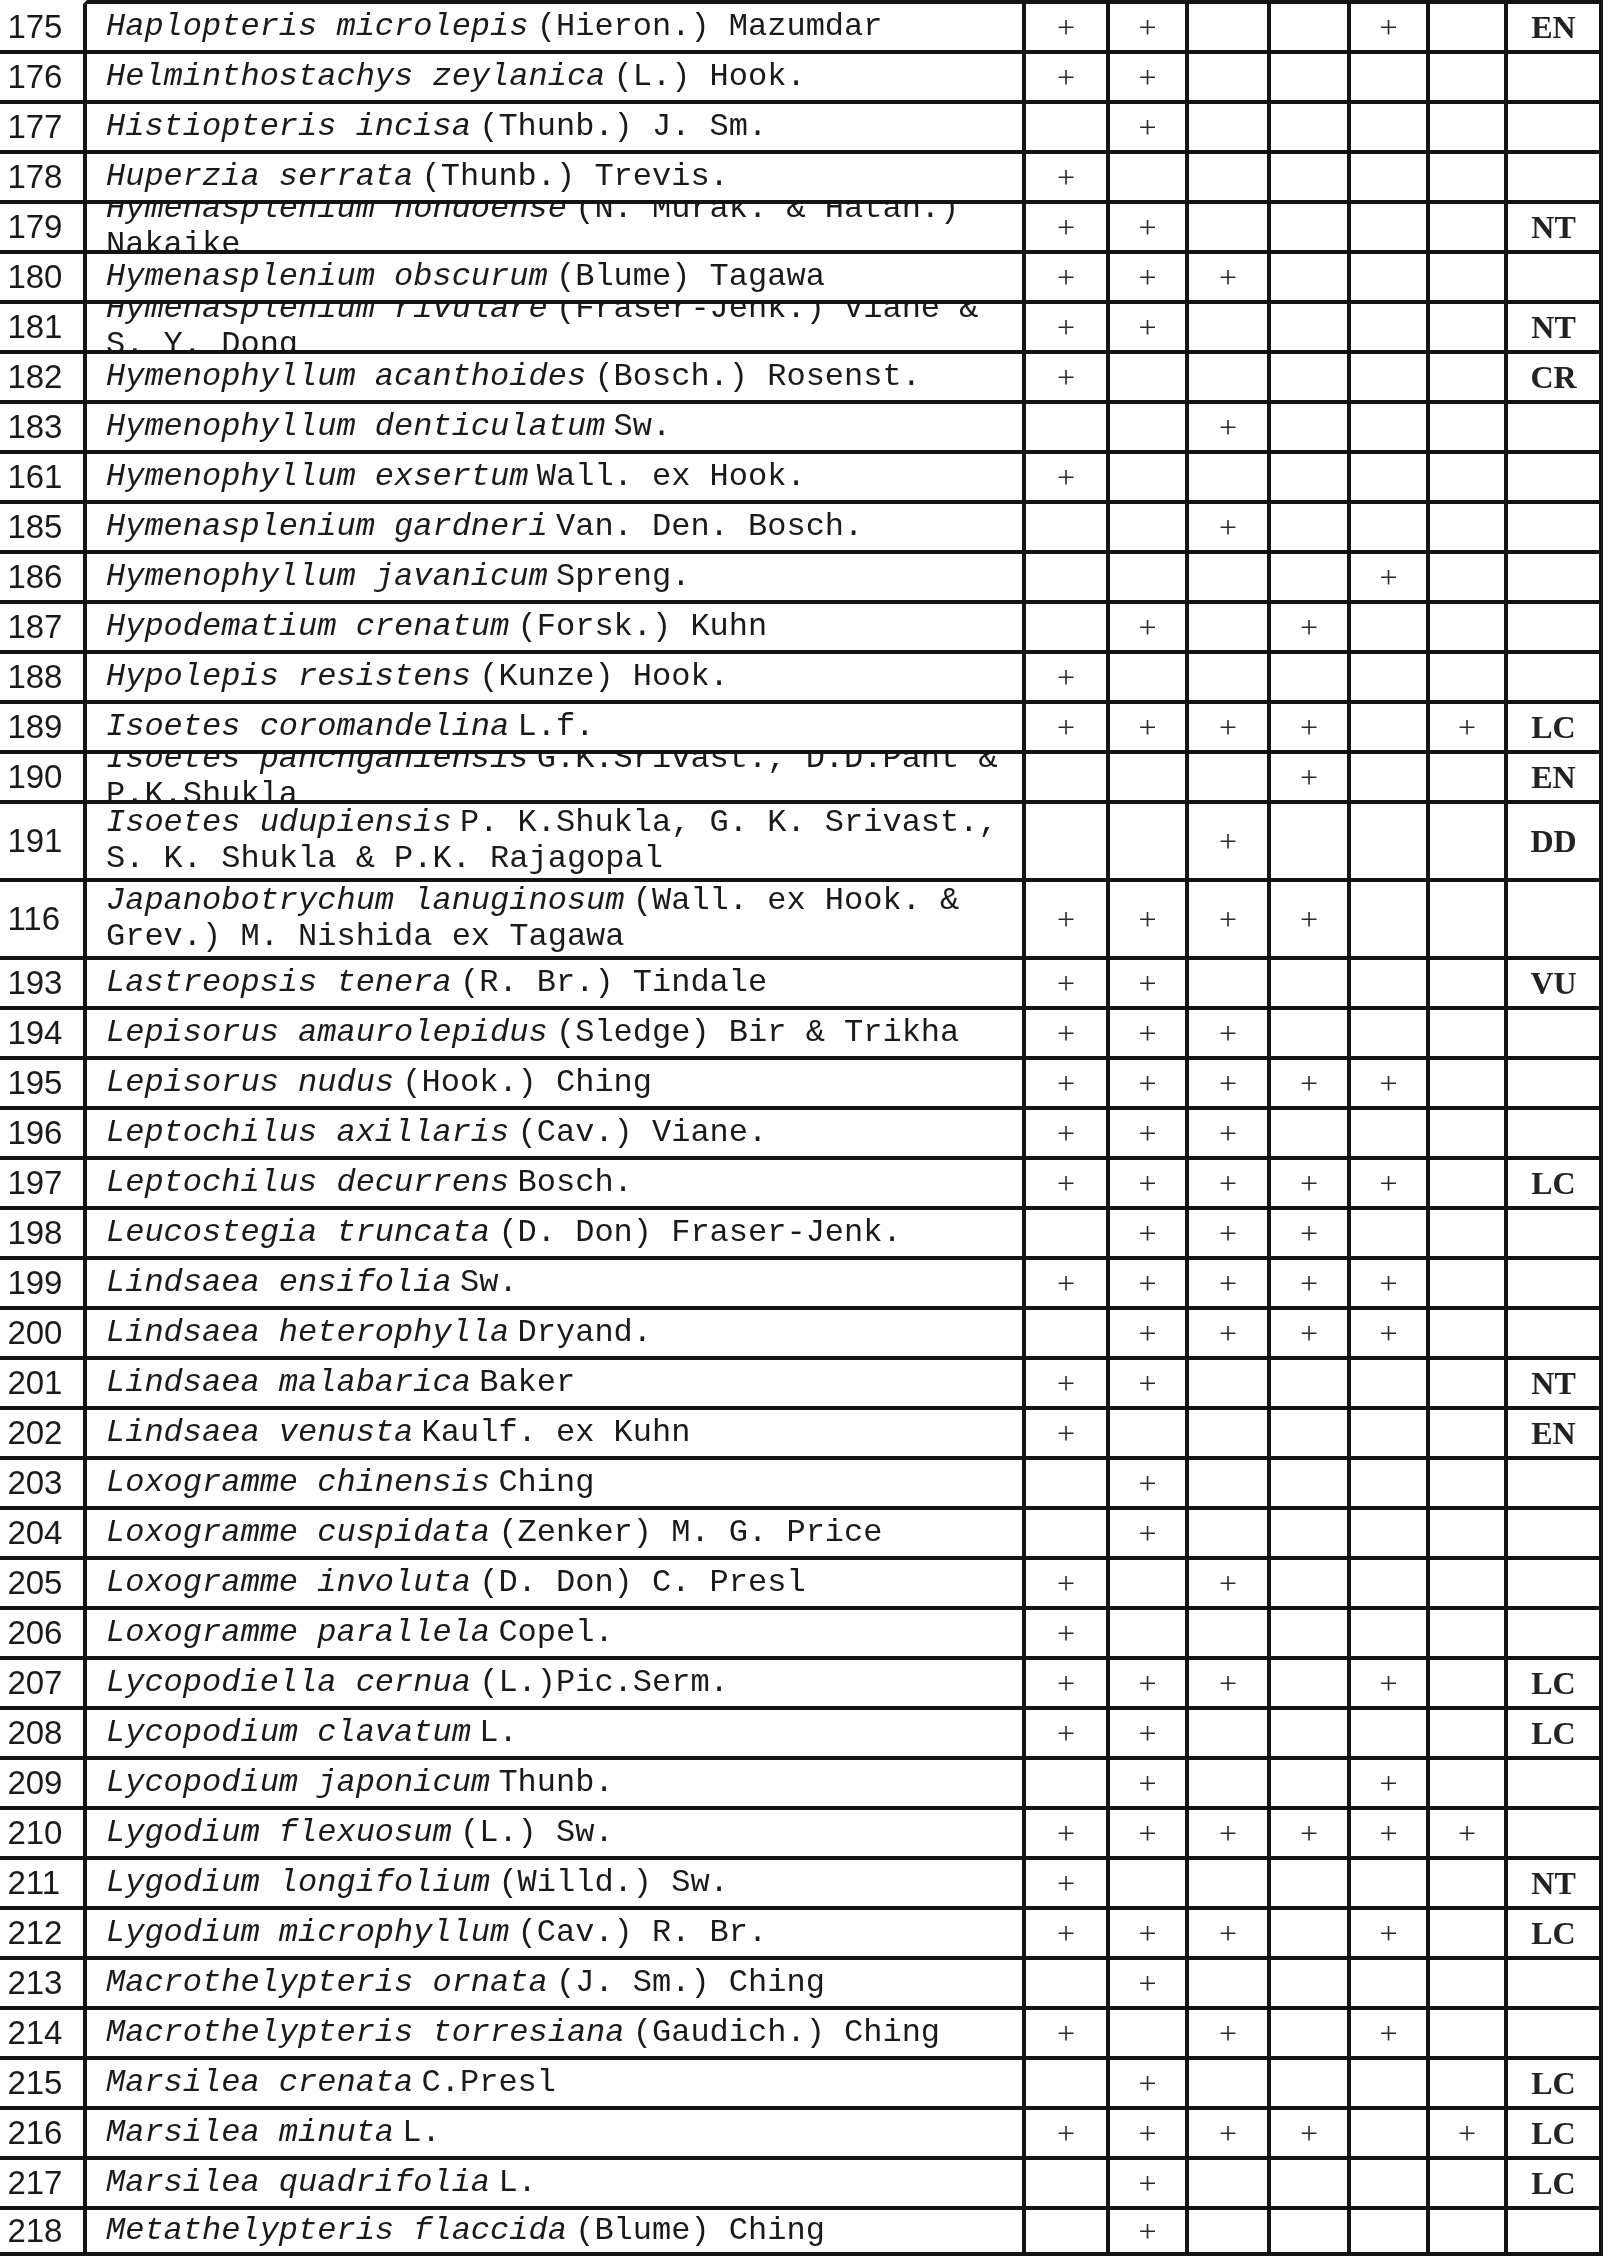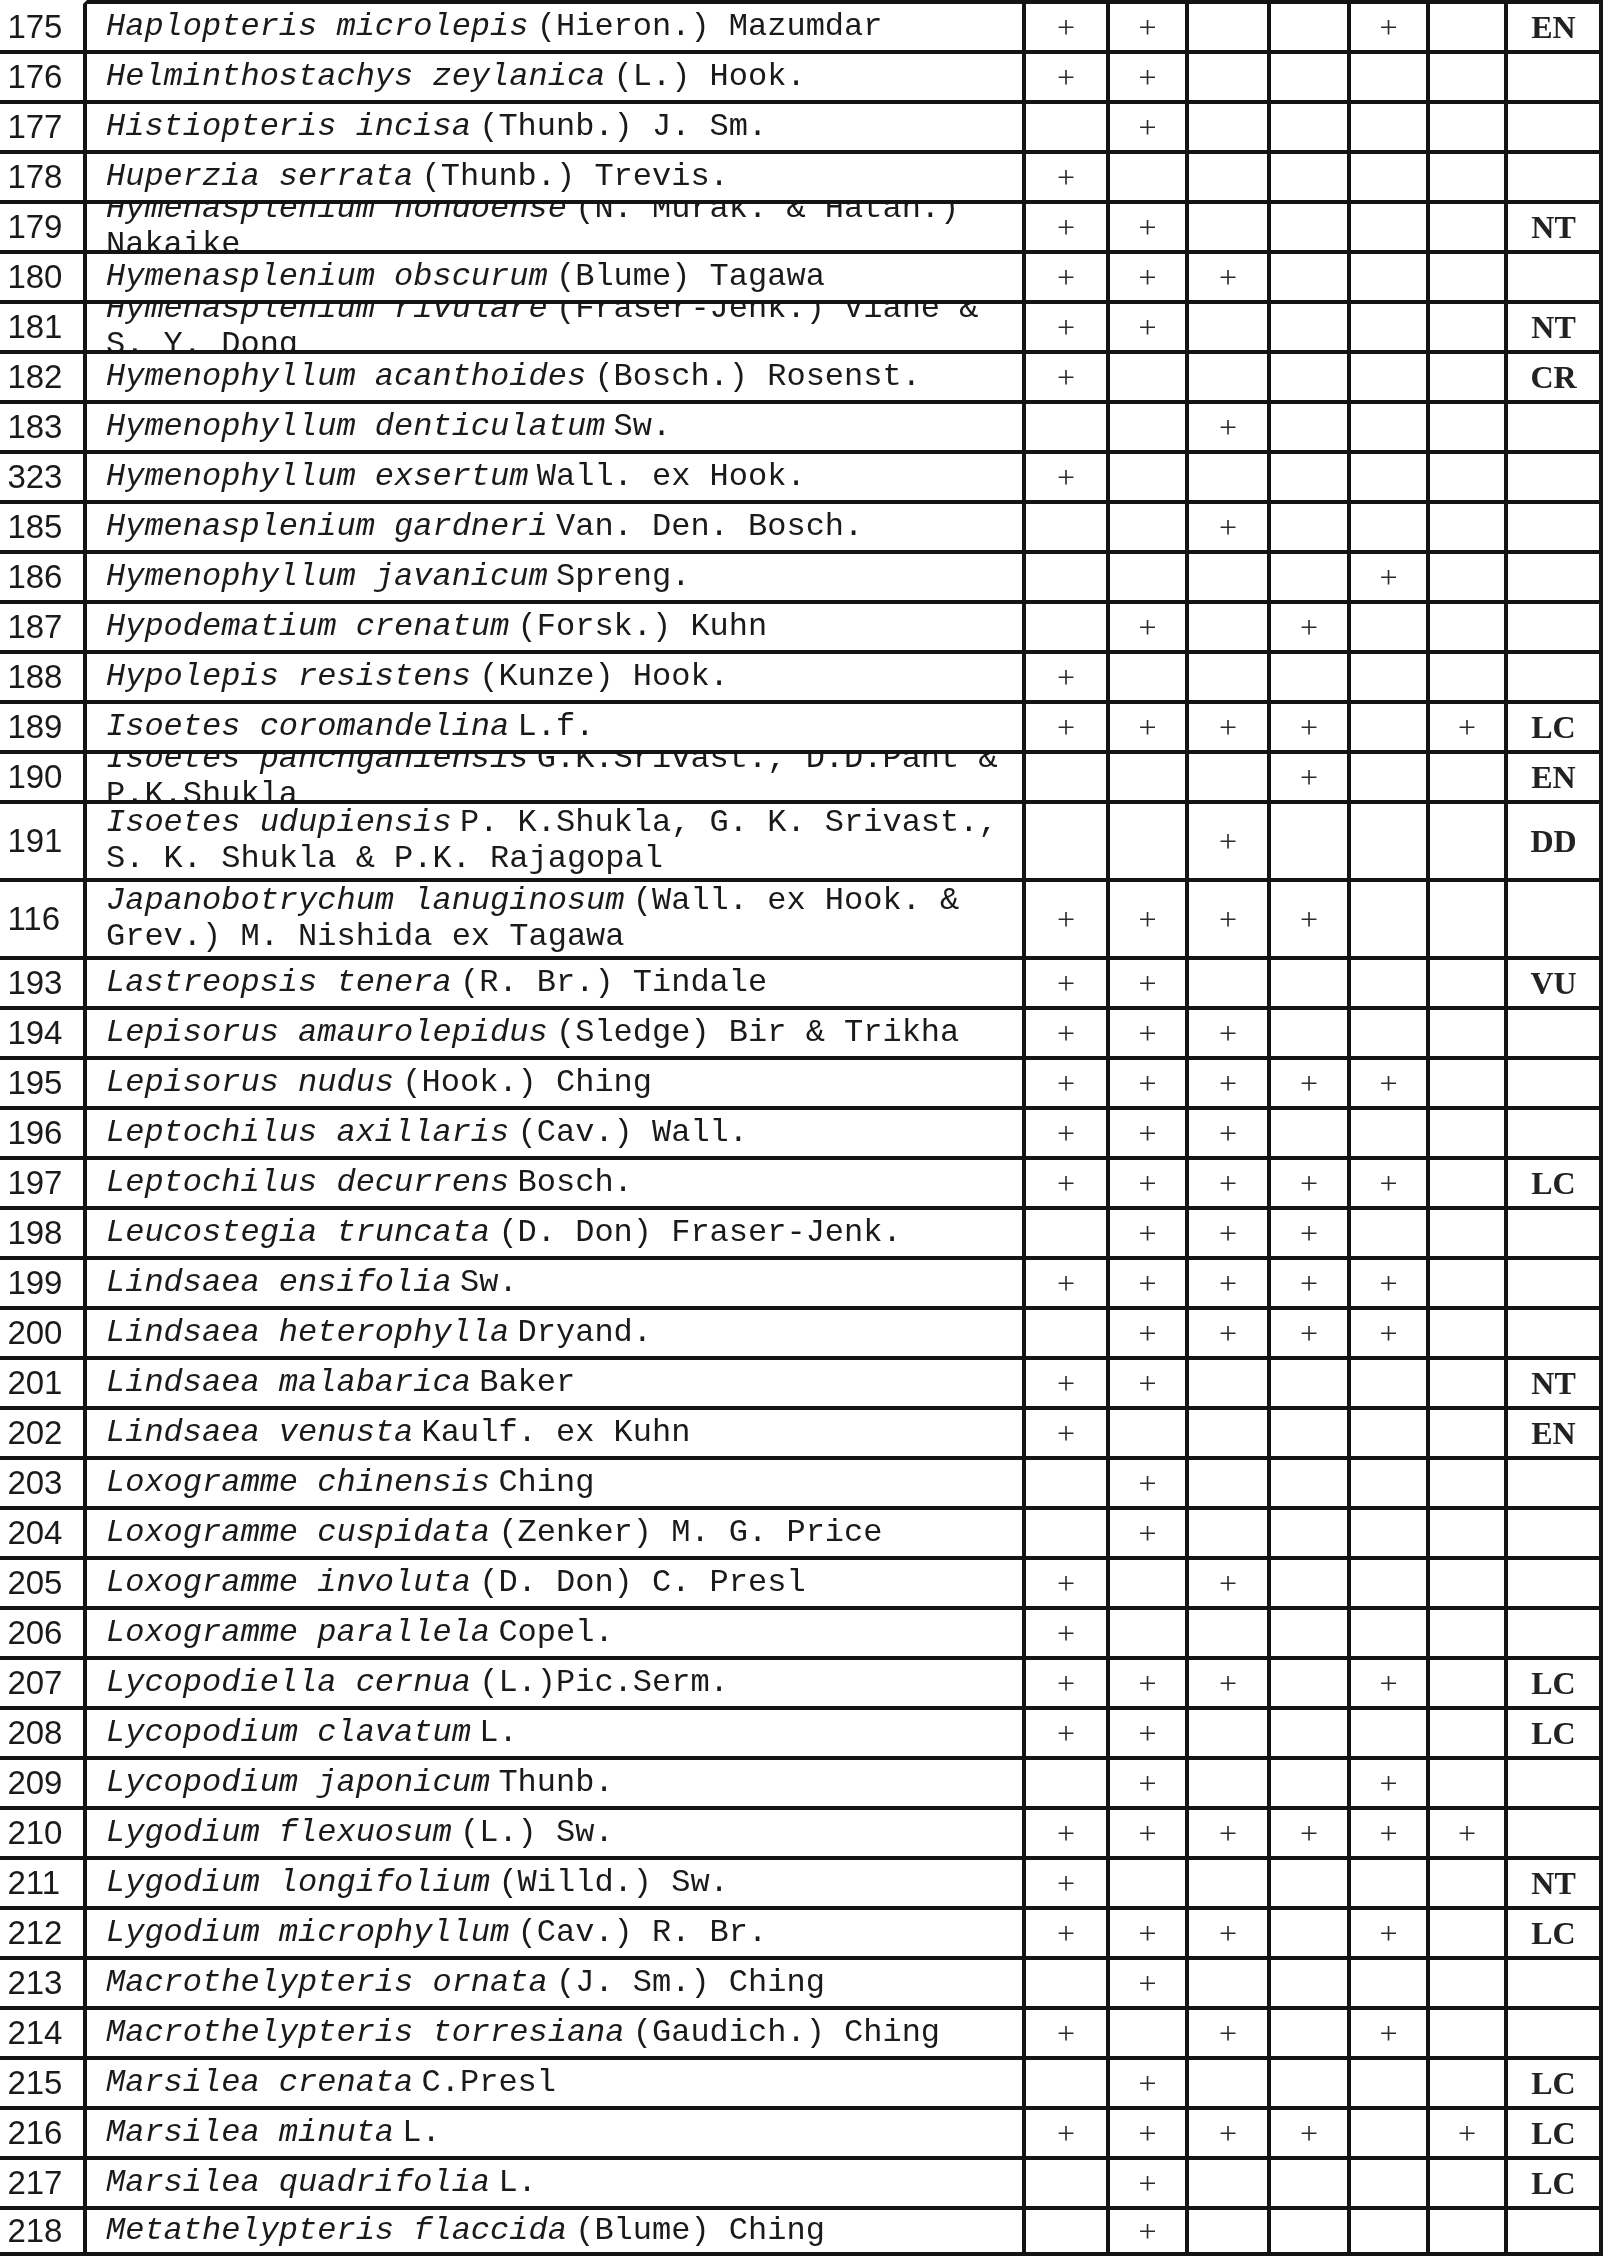--- a/index.html
+++ b/index.html
@@ -188,21 +188,21 @@
     <div class="cell c-mark"></div>
     <div class="cell c-mark"></div>
     <div class="cell c-mark">+</div>
     <div class="cell c-mark"></div>
     <div class="cell c-mark"></div>
     <div class="cell c-mark"></div>
     <div class="cell c-status"></div>
   </div>
 
   <div class="row">
-    <div class="cell c-num">323</div>
+    <div class="cell c-num">161</div>
     <div class="cell c-name">
       <span class="name-wrap"><span class="sci">Hymenophyllum exsertum</span><span class="auth">Wall. ex Hook.</span></span>
     </div>
     <div class="cell c-mark">+</div>
     <div class="cell c-mark"></div>
     <div class="cell c-mark"></div>
     <div class="cell c-mark"></div>
     <div class="cell c-mark"></div>
     <div class="cell c-mark"></div>
     <div class="cell c-status"></div>
@@ -358,21 +358,21 @@
     <div class="cell c-mark">+</div>
     <div class="cell c-mark">+</div>
     <div class="cell c-mark">+</div>
     <div class="cell c-mark"></div>
     <div class="cell c-status"></div>
   </div>
 
   <div class="row">
     <div class="cell c-num">196</div>
     <div class="cell c-name">
-      <span class="name-wrap"><span class="sci">Leptochilus axillaris</span><span class="auth">(Cav.) Wall.</span></span>
+      <span class="name-wrap"><span class="sci">Leptochilus axillaris</span><span class="auth">(Cav.) Viane.</span></span>
     </div>
     <div class="cell c-mark">+</div>
     <div class="cell c-mark">+</div>
     <div class="cell c-mark">+</div>
     <div class="cell c-mark"></div>
     <div class="cell c-mark"></div>
     <div class="cell c-mark"></div>
     <div class="cell c-status"></div>
   </div>
 

